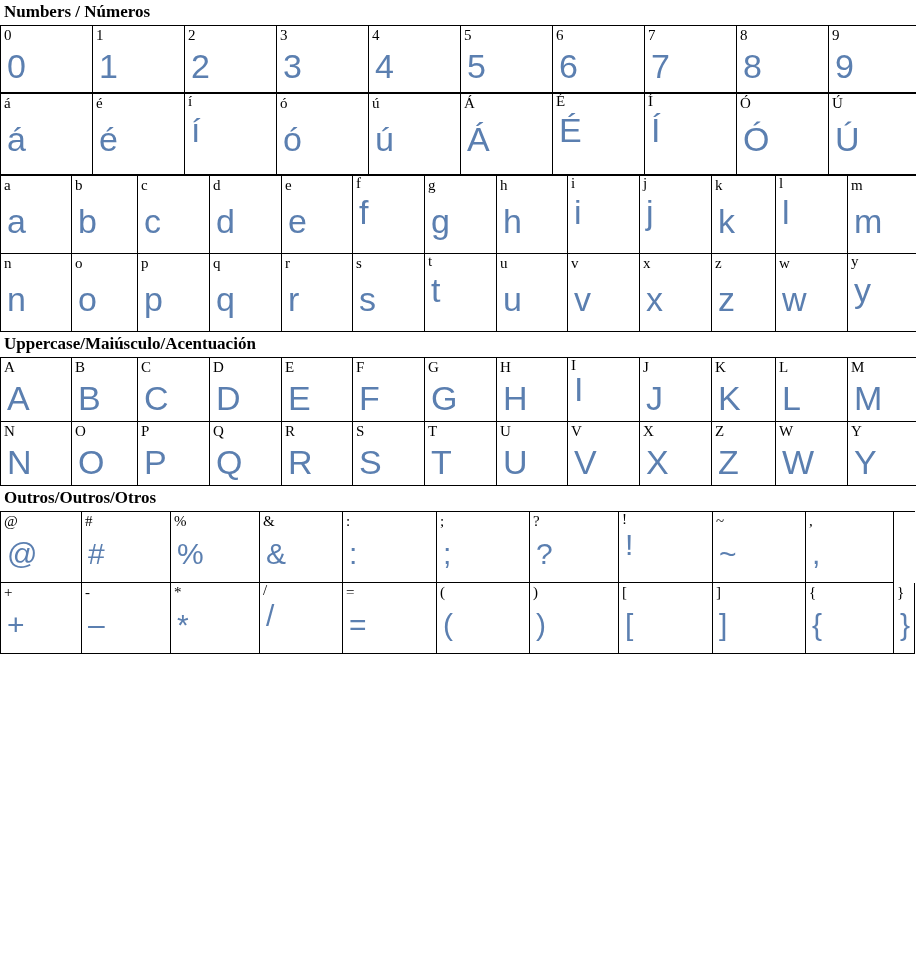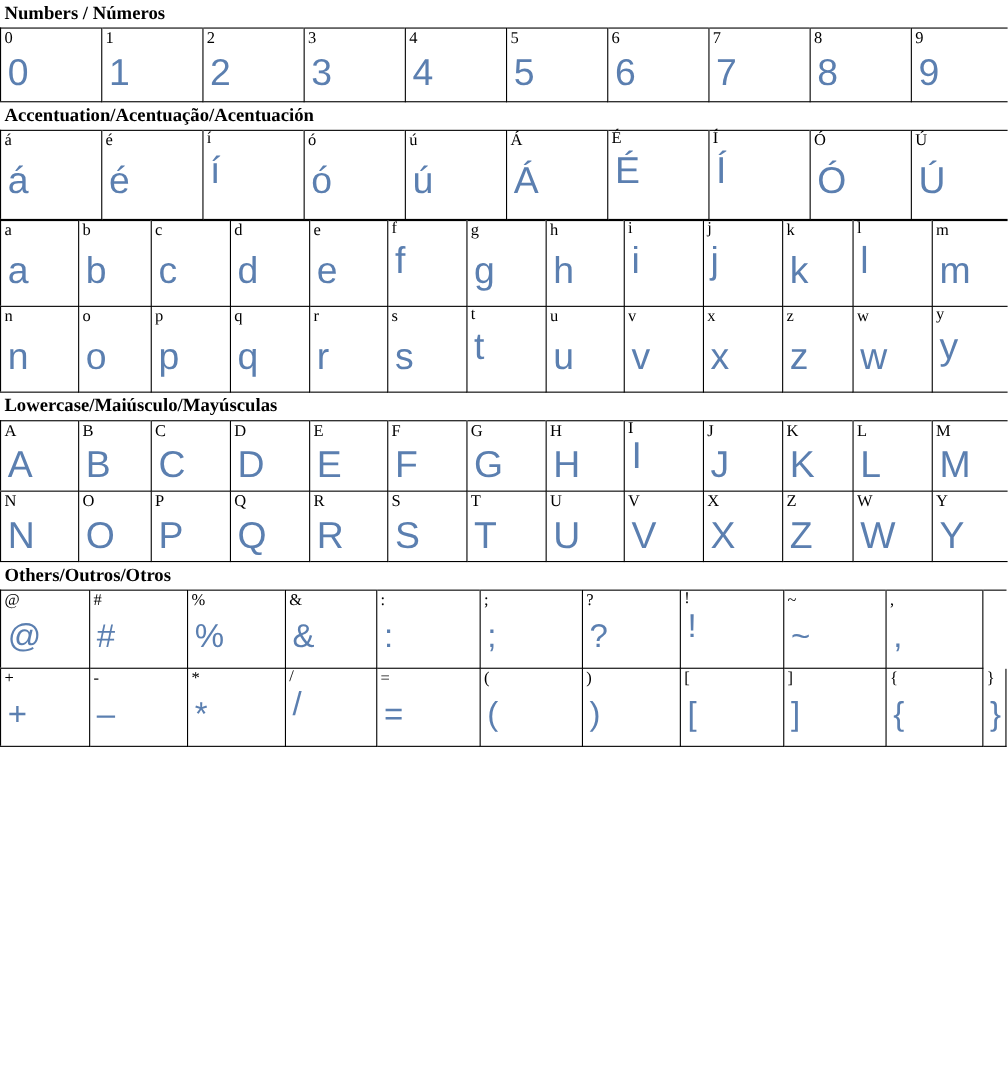--- a/index.html
+++ b/index.html
@@ -158,21 +158,20 @@
       <td style="width:90px">
         <div class="cell">
           <div class="label">9</div>
           <div class="glyph">9</div>
         </div>
       </td>
     </tr>
   </tbody>
     </table>
 
-  <div class="section-title">Accentuation/Acentuação/Acentuación</div>
   <table class="grid r-acc">
     <tbody>
         <tr>
       <td style="width:91px">
         <div class="cell">
           <div class="label">á</div>
           <div class="glyph">á</div>
         </div>
       </td>
       <td style="width:91px">
@@ -391,21 +390,21 @@
       <td class="tall">
         <div class="cell">
               <div class="label">y</div>
         <div class="glyph">y</div>
             </div>
       </td>
     </tr>
   </tbody>
     </table>
 
-  <div class="section-title">Lowercase/Maiúsculo/Mayúsculas</div>
+  <div class="section-title">Uppercase/Maiúsculo/Acentuación</div>
   <table class="grid r-up">
     <tbody>
         <tr>
       <td style="width:70px">
         <div class="cell">
               <div class="label">A</div>
         <div class="glyph">A</div>
             </div>
       </td>
       <td style="width:65px">
@@ -557,21 +556,21 @@
       <td>
         <div class="cell">
               <div class="label">Y</div>
         <div class="glyph">Y</div>
             </div>
       </td>
     </tr>
   </tbody>
     </table>
 
-  <div class="section-title">Others/Outros/Otros</div>
+  <div class="section-title">Outros/Outros/Otros</div>
   <table class="grid r-oth">
     <tbody>
         <tr>
       <td style="width:80px">
         <div class="cell">
               <div class="label">@</div>
         <div class="glyph">@</div>
             </div>
       </td>
       <td style="width:88px">

